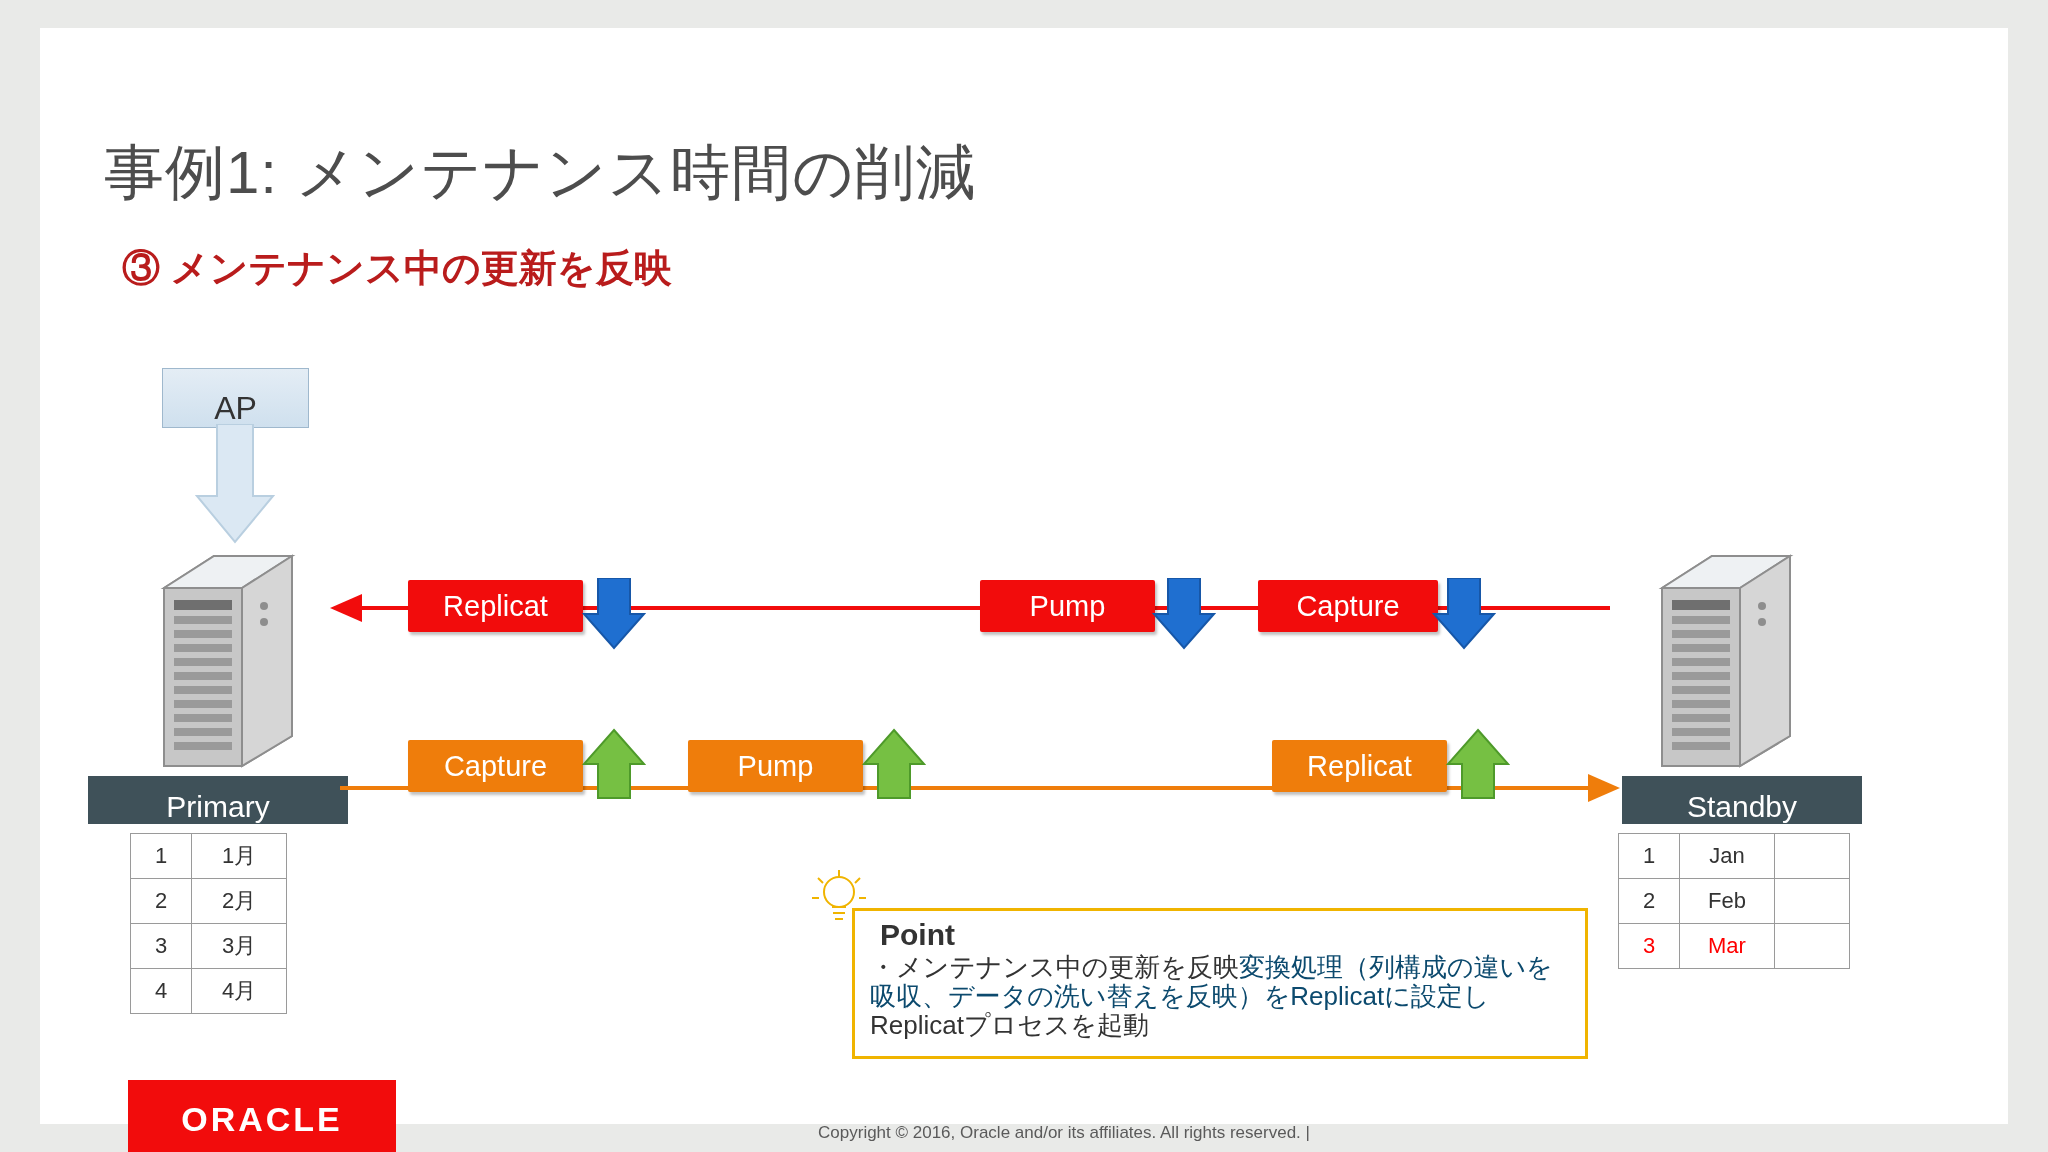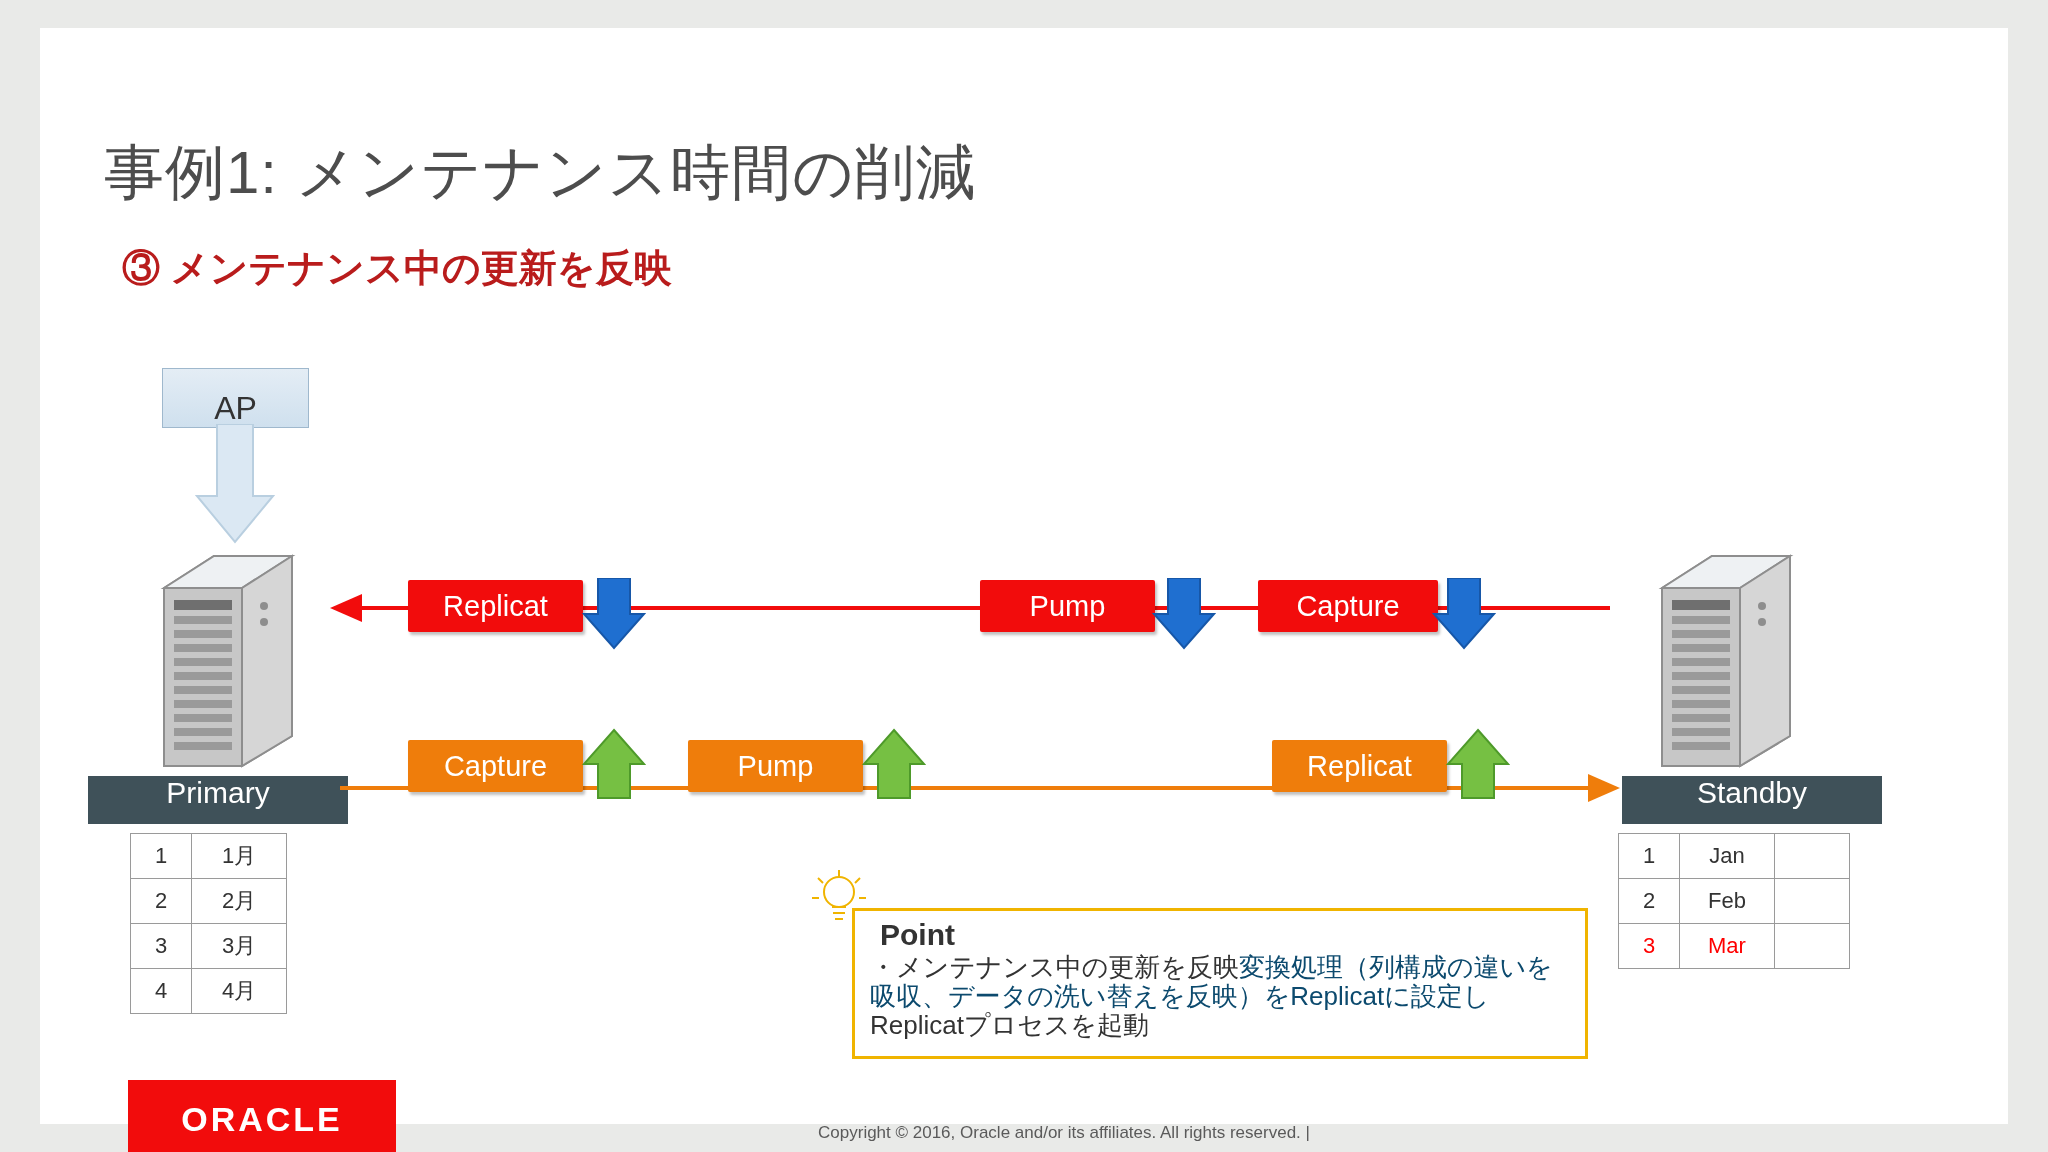--- a/index.html
+++ b/index.html
@@ -34,21 +34,21 @@
     font-size:32px;color:#333;
   }
   .ap-arrow{
     position:absolute;left:155px;top:396px;width:80px;height:120px;
   }
   
   .server{position:absolute;}
   .server-label{
     position:absolute;
     height:48px;background:#3f5159;color:#fff;
-    display:flex;align-items:flex-start;justify-content:center;
+    display:flex;align-items:flex-end;justify-content:center;
     font-size:30px;
   }
   
   .proc{
     position:absolute;height:52px;
     display:flex;align-items:center;justify-content:center;
     color:#fff;font-size:29px;border-radius:2px;
     box-shadow:2px 3px 3px rgba(0,0,0,.25);
   }
   .proc.red{background:#f20c0c;}
@@ -142,21 +142,21 @@
     <rect x="22" y="112" width="58" height="8" fill="#9a9a9a"></rect>
     <rect x="22" y="126" width="58" height="8" fill="#9a9a9a"></rect>
     <rect x="22" y="140" width="58" height="8" fill="#9a9a9a"></rect>
     <rect x="22" y="154" width="58" height="8" fill="#9a9a9a"></rect>
     <rect x="22" y="168" width="58" height="8" fill="#9a9a9a"></rect>
     <rect x="22" y="182" width="58" height="8" fill="#9a9a9a"></rect>
     <rect x="22" y="196" width="58" height="8" fill="#9a9a9a"></rect>
     <circle cx="112" cy="60" r="4" fill="#8e8e8e"></circle>
     <circle cx="112" cy="76" r="4" fill="#8e8e8e"></circle>
   </svg>
-  <div class="server-label" style="left:1582px;top:748px;width:260px;">
+  <div class="server-label" style="left:1582px;top:748px;width:240px;">
     <span>Standby</span>
   </div>
 
   <svg style="position:absolute;left:290px;top:560px;" width="1280" height="40" viewBox="0 0 1280 40">
     <line x1="30" y1="20" x2="1280" y2="20" stroke="#f20c0c" stroke-width="4"></line>
     <polygon points="0,20 32,6 32,34" fill="#f20c0c"></polygon>
   </svg>
 
   <div class="proc red" style="left:368px;top:552px;width:175px;">
     <span>Replicat</span>

